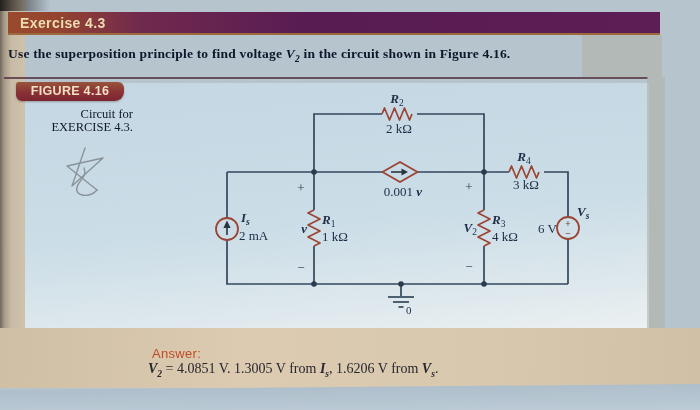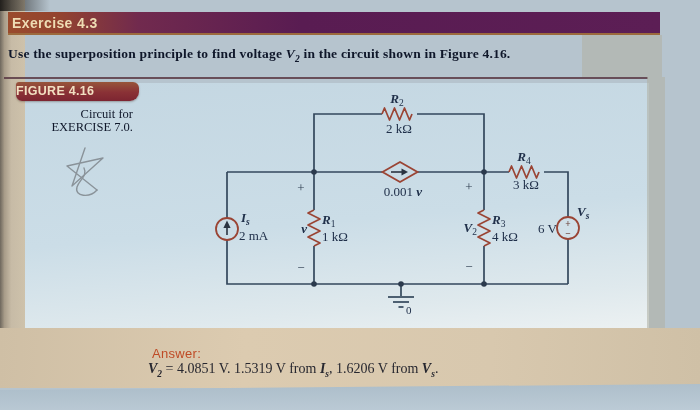--- a/index.html
+++ b/index.html
@@ -11,32 +11,32 @@
       background:linear-gradient(90deg,#6e675d 0%,#a89c89 18%,#c7bba6 45%,#cec2ab 100%);}
   .corner-shade{position:absolute;left:0;top:0;width:50px;height:11px;
       background:linear-gradient(90deg,rgba(22,20,18,.85),rgba(22,20,18,0));}
   .shadow-h{position:absolute;left:582px;top:35px;width:80px;height:42px;background:#b1b3a6;opacity:.6;}
   .shadow-v{position:absolute;left:647px;top:77px;width:18px;height:253px;background:#b1b3a6;opacity:.6;}
   
   .header-bar{position:absolute;left:8px;top:12px;width:652px;height:21px;
       background:linear-gradient(90deg,#9a4b2d 0%,#93432f 8%,#712a4e 20%,#591c52 45%,#5c1e55 100%);
       border-bottom:2px solid #9c6a3d;display:flex;align-items:center;}
   .header-bar span{font-family:"Liberation Sans",sans-serif;font-weight:bold;font-size:14px;
-      color:#eedcb4;padding-left:4px;letter-spacing:.4px;}
+      color:#eedcb4;padding-left:12px;letter-spacing:.4px;}
   .statement{position:absolute;left:8px;top:46px;width:660px;margin:0;
       font-weight:bold;font-size:13.5px;color:#0f172a;letter-spacing:.2px;}
   .statement sub{font-size:9.5px;}
   .rule{position:absolute;left:4px;top:77px;width:644px;height:2px;background:#5a3a44;opacity:.85;}
   
   .figure-box{position:absolute;left:25px;top:83px;width:624px;height:246px;
       background:linear-gradient(175deg,#c4d7e2 0%,#cbdde7 55%,#dfe9ed 85%,#ecf1f2 100%);}
-  .figure-tab{position:absolute;left:16px;top:82px;width:123px;height:19px;
+  .figure-tab{position:absolute;left:16px;top:82px;width:108px;height:19px;
       background:linear-gradient(180deg,#97553b 0%,#8a3136 55%,#7c2531 100%);
       border-radius:3px 6px 9px 6px;color:#f2e0c2;font-family:"Liberation Sans",sans-serif;
-      font-size:12.5px;font-weight:bold;text-align:left;line-height:19px;letter-spacing:.3px;
+      font-size:12.5px;font-weight:bold;text-align:center;line-height:19px;letter-spacing:.3px;
       box-shadow:0 1px 2px rgba(60,40,30,.35);}
   .caption{position:absolute;left:28px;top:108px;width:105px;text-align:right;
       font-size:12.5px;line-height:13px;color:#0f172a;}
   .circuit{position:absolute;left:0;top:0;width:700px;height:410px;}
   .circuit text{font-family:"Liberation Serif",serif;fill:#20304a;font-size:13px;}
   .circuit .it{font-style:italic;font-weight:bold;}
   .circuit .sub{font-size:9.5px;}
   .circuit .subit{font-size:9.5px;font-style:italic;font-weight:bold;}
   .circuit .sign{fill:#2b3a4d;}
   .circuit .srcsign{font-size:9.5px;fill:#6a4038;font-weight:bold;}
@@ -71,21 +71,21 @@
   <div class="figure-box"></div>
   <div class="shadow-h"></div>
   <div class="shadow-v"></div>
 
   <div class="figure-tab">
     <span>FIGURE 4.16</span>
   </div>
 
   <div class="caption">
     <div>Circuit for</div>
-    <div>EXERCISE 7.0.</div>
+    <div>EXERCISE 4.3.</div>
   </div>
 
   <svg class="circuit" viewBox="0 0 700 410">
 
     <g stroke="#70757a" stroke-width="1.4" fill="none" opacity=".7" stroke-linejoin="round" stroke-linecap="round">
       <path d="M85,148 L72,186 L103,158 L67,166 L97,190"></path>
       <path d="M97,190 C90,198 74,197 77,187 C79,180 88,176 84,168"></path>
     </g>
 
     <g stroke="#33475c" stroke-width="1.7" fill="none">
@@ -168,17 +168,17 @@
 
     <text x="524" y="161" text-anchor="middle"><tspan class="it">R</tspan><tspan class="sub" dy="3">4</tspan></text>
     <text x="526" y="189" text-anchor="middle">3 kΩ</text>
 
     <text x="557" y="233" text-anchor="end">6 V</text>
     <text x="577" y="216"><tspan class="it">V</tspan><tspan class="subit" dy="3">s</tspan></text>
   </svg>
 
   <div class="answer-band">
     <div class="answer-heading">Answer:</div>
-    <div class="answer-line"><i><span>V</span><sub>2</sub></i><span> = 4.0851 V. 1.5319 V from </span><i><span>I</span><sub>s</sub></i><span>, 1.6206 V from </span><i><span>V</span><sub>s</sub></i><span>.</span></div>
+    <div class="answer-line"><i><span>V</span><sub>2</sub></i><span> = 4.0851 V. 1.3005 V from </span><i><span>I</span><sub>s</sub></i><span>, 1.6206 V from </span><i><span>V</span><sub>s</sub></i><span>.</span></div>
   </div>
 
   <div class="bottom-strip"></div>
 </div>
 
 </body></html>

